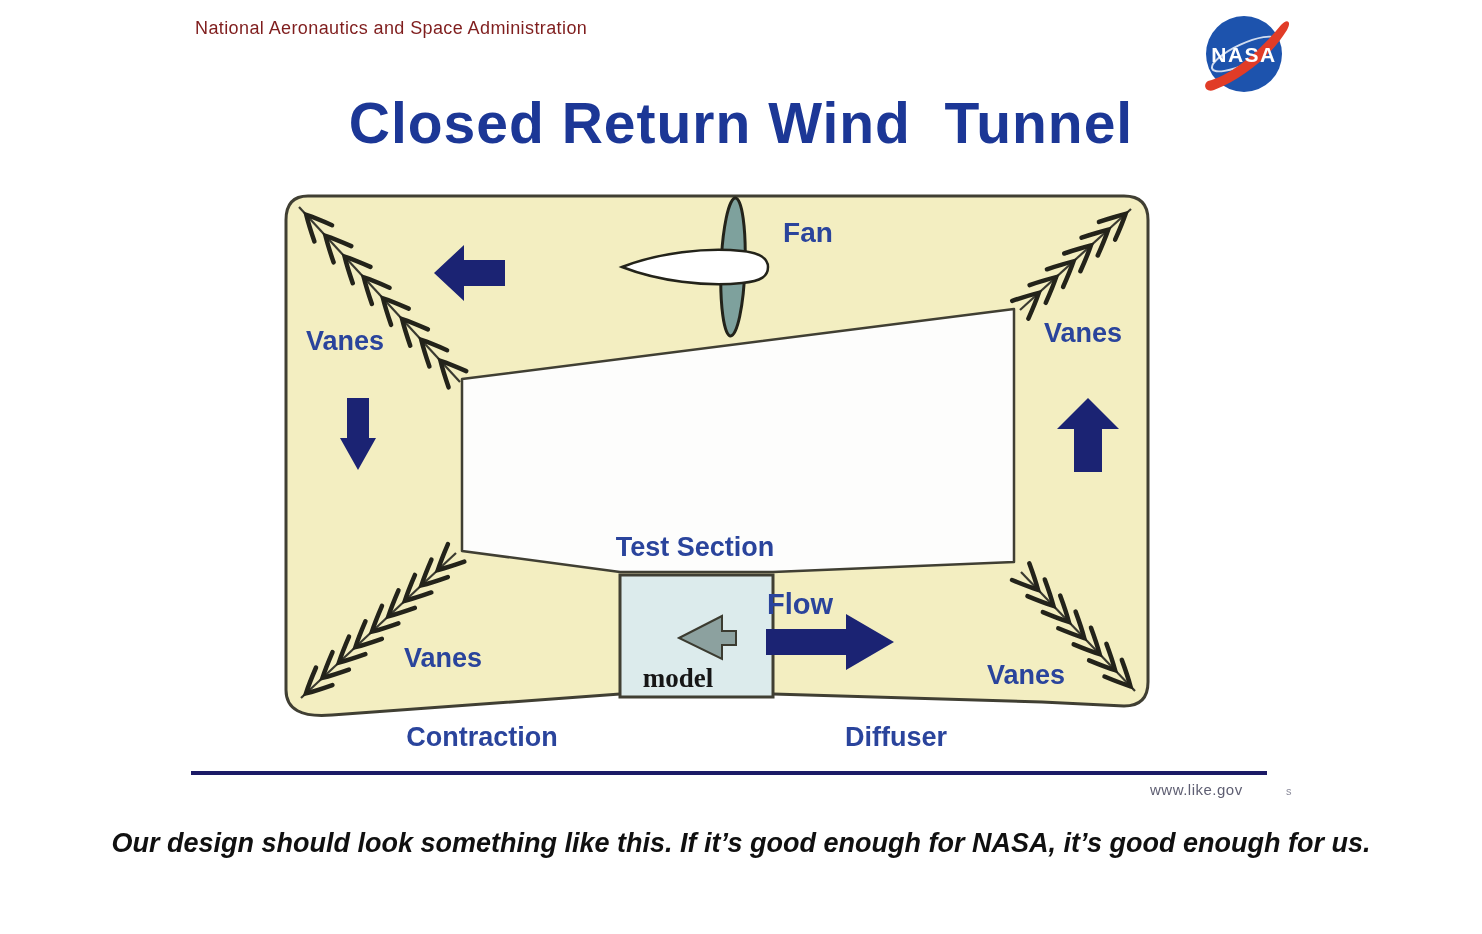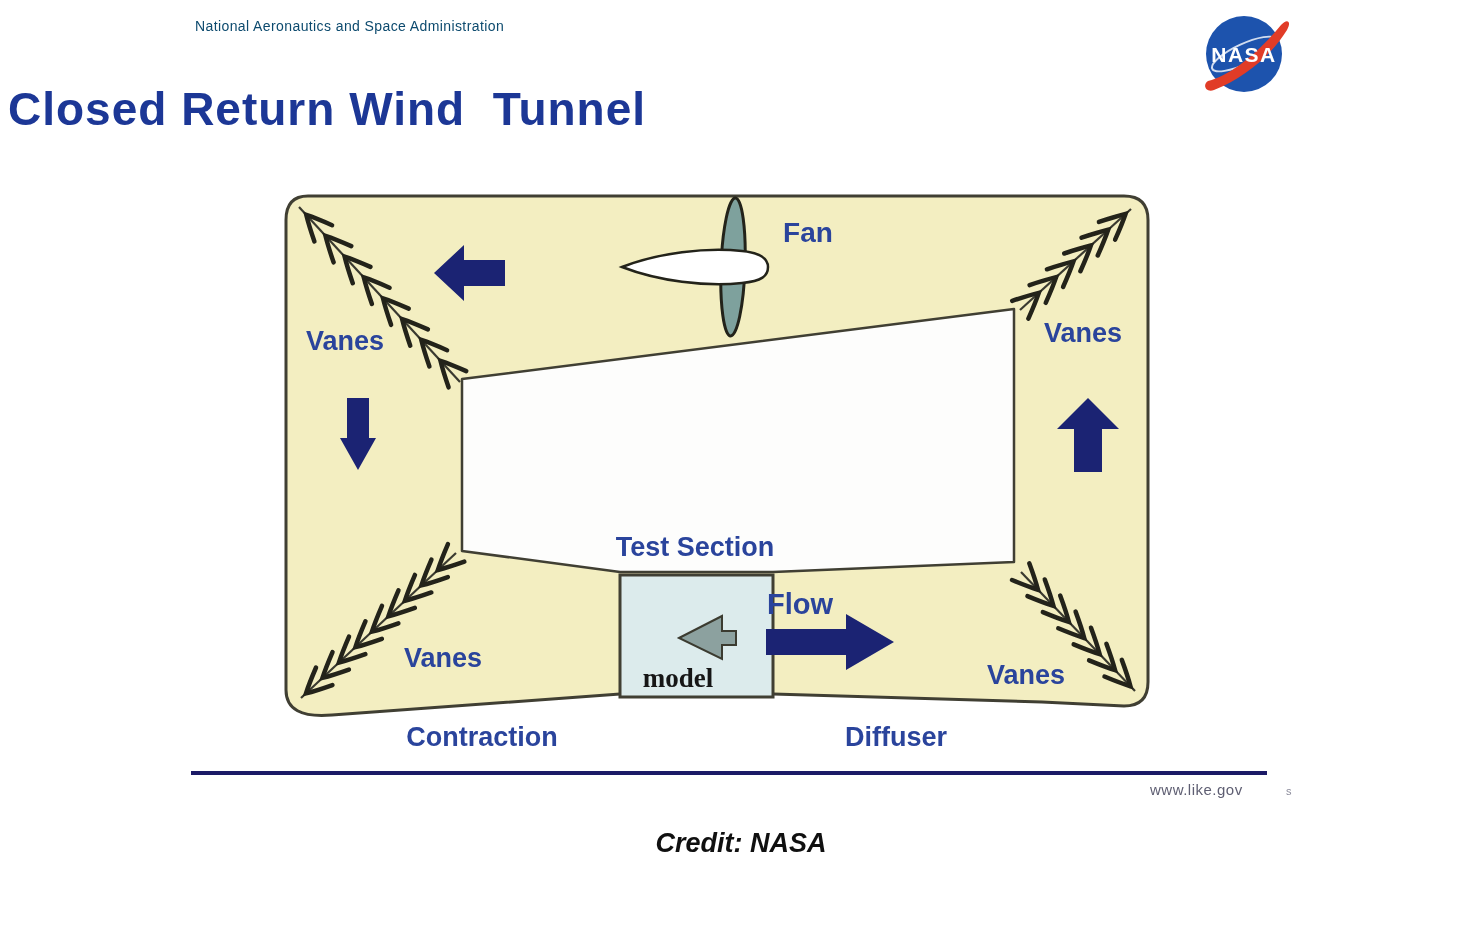--- a/index.html
+++ b/index.html
@@ -1,22 +1,22 @@
 <!DOCTYPE html>
 <html><head>
 <meta charset="utf-8">
 <style>
   html,body{margin:0;padding:0;background:#ffffff;}
   .page{position:relative;width:1482px;height:934px;background:#ffffff;overflow:hidden;
         font-family:"Liberation Sans",sans-serif;}
-  .agency{position:absolute;left:195px;top:18px;font-size:14px;color:#0c4a6e;
+  .agency{position:absolute;left:195px;top:18px;font-size:18px;color:#7f1d1d;
           letter-spacing:.4px;}
   .logo{position:absolute;left:1197px;top:8px;width:96px;height:96px;}
-  .title{position:absolute;left:0;right:0;top:74px;margin:8px;
-         font-size:46px;font-weight:bold;color:#1c3796;letter-spacing:1px;white-space:pre;}
+  .title{position:absolute;left:0;right:0;top:74px;margin:16px;text-align:center;
+         font-size:57px;font-weight:bold;color:#1c3796;letter-spacing:1px;white-space:pre;}
   .diagram{position:absolute;left:0;top:0;width:1482px;height:934px;}
   .dl{font-family:"Liberation Sans",sans-serif;font-weight:bold;fill:#2a449c;}
   .model-lbl{font-family:"Liberation Serif",serif;font-weight:bold;fill:#161616;}
   .logo-txt{font-family:"Liberation Sans",sans-serif;font-weight:bold;fill:#ffffff;
             letter-spacing:1.5px;}
   .rule{position:absolute;left:191px;top:771px;width:1076px;height:4px;background:#1b1a66;}
   .url{position:absolute;left:1150px;top:781px;font-size:15px;color:#5e5e72;letter-spacing:.5px;}
   .pagemark{position:absolute;left:1286px;top:785px;font-size:11px;color:#8b8b9b;}
   .caption{position:absolute;left:0;right:0;top:822px;text-align:center;
            font-style:italic;font-weight:600;font-size:27px;line-height:42px;color:#101010;}
@@ -102,16 +102,16 @@
     <text class="model-lbl" x="678" y="687" font-size="27" text-anchor="middle">model</text>
     <text class="dl" x="482" y="746" font-size="27" text-anchor="middle">Contraction</text>
     <text class="dl" x="896" y="746" font-size="27" text-anchor="middle">Diffuser</text>
   </svg>
 
   <div class="rule"></div>
   <div class="url">www.like.gov</div>
   <div class="pagemark">s</div>
 
   <div class="caption">
-    <div>Credit: NASA</div>
+    <div>Our design should look something like this. If it’s good enough for NASA, it’s good enough for us.</div>
   </div>
 
 </div>
 
 </body></html>

